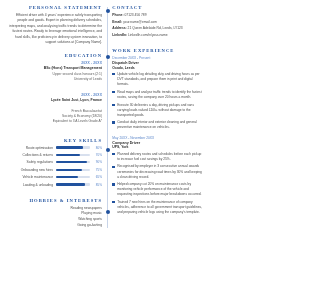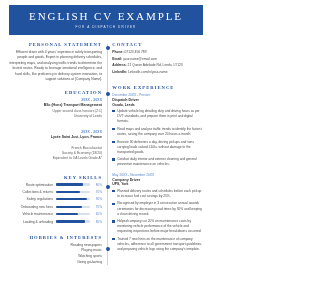--- a/index.html
+++ b/index.html
@@ -117,24 +117,20 @@
   .bullet-mark{
     width:2.2px;height:2.2px;background:#21529e;flex:0 0 2.2px;margin:1.1px 2.6px 0 0;
   }
   .bullet-txt{font-size:3.25px;line-height:1.58;color:#4a4a4a;flex:1 1 auto;}
 </style>
 </head>
 <body>
 
 <div class="page">
 
-  <div class="banner">
-    <div class="banner-title">ENGLISH CV EXAMPLE</div>
-    <div class="banner-sub">FOR A DISPATCH DRIVER</div>
-  </div>
 
   <div class="cols">
 
     <div class="col-left">
 
       <div>
         <div class="sec-head-l">PERSONAL STATEMENT</div>
         <p class="body-txt">Efficient driver with 4 years' experience safely transporting people and goods. Expert in planning delivery schedules, interpreting maps, and analysing traffic trends to determine the fastest routes. Ready to leverage emotional intelligence, and hard skills, like proficiency in delivery system innovation, to support solutions at [Company Name].</p>
       </div>
 

